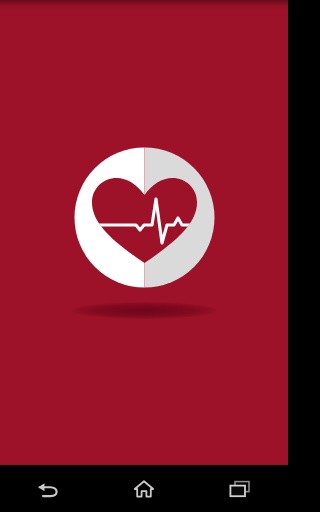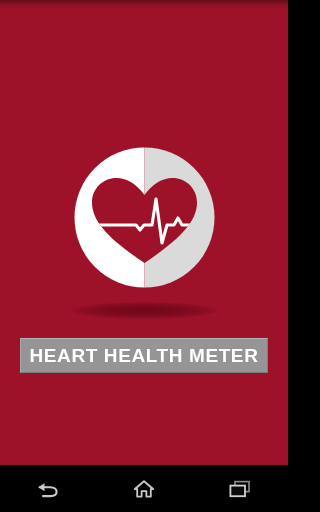--- a/index.html
+++ b/index.html
@@ -157,23 +157,20 @@
         </g>
 
         <g clip-path="url(#heartClip)">
           <polyline points="14,78 58,78 62,78 66,83 70,78 78,78 82,52 88,96 93,78 100,78 104,71 108,78 128,78" fill="none" stroke="#ffffff" stroke-width="3.1" stroke-linejoin="round" stroke-linecap="round"></polyline>
         </g>
       </svg>
     </div>
 
     <div id="logo-shadow"></div>
 
-    <div id="title-banner">
-      <span id="title-text">HEART HEALTH METER</span>
-    </div>
 
   </div>
 
   <div id="navbar">
 
     <div class="nav-btn">
       <span>
         <svg width="26" height="20" viewBox="0 0 26 20" aria-hidden="true">
           <path d="M9.5 4.2 L3.4 8.2 L9.5 12.2 Z" fill="#c9c9c9"></path>
           <path d="M4.6 8.2 H15.4 C19.4 8.2 21.6 10.3 21.6 12.8 C21.6 15.3 19.4 17.1 15.4 17.1 H8.0" fill="none" stroke="#c9c9c9" stroke-width="2.1" stroke-linecap="round"></path>

